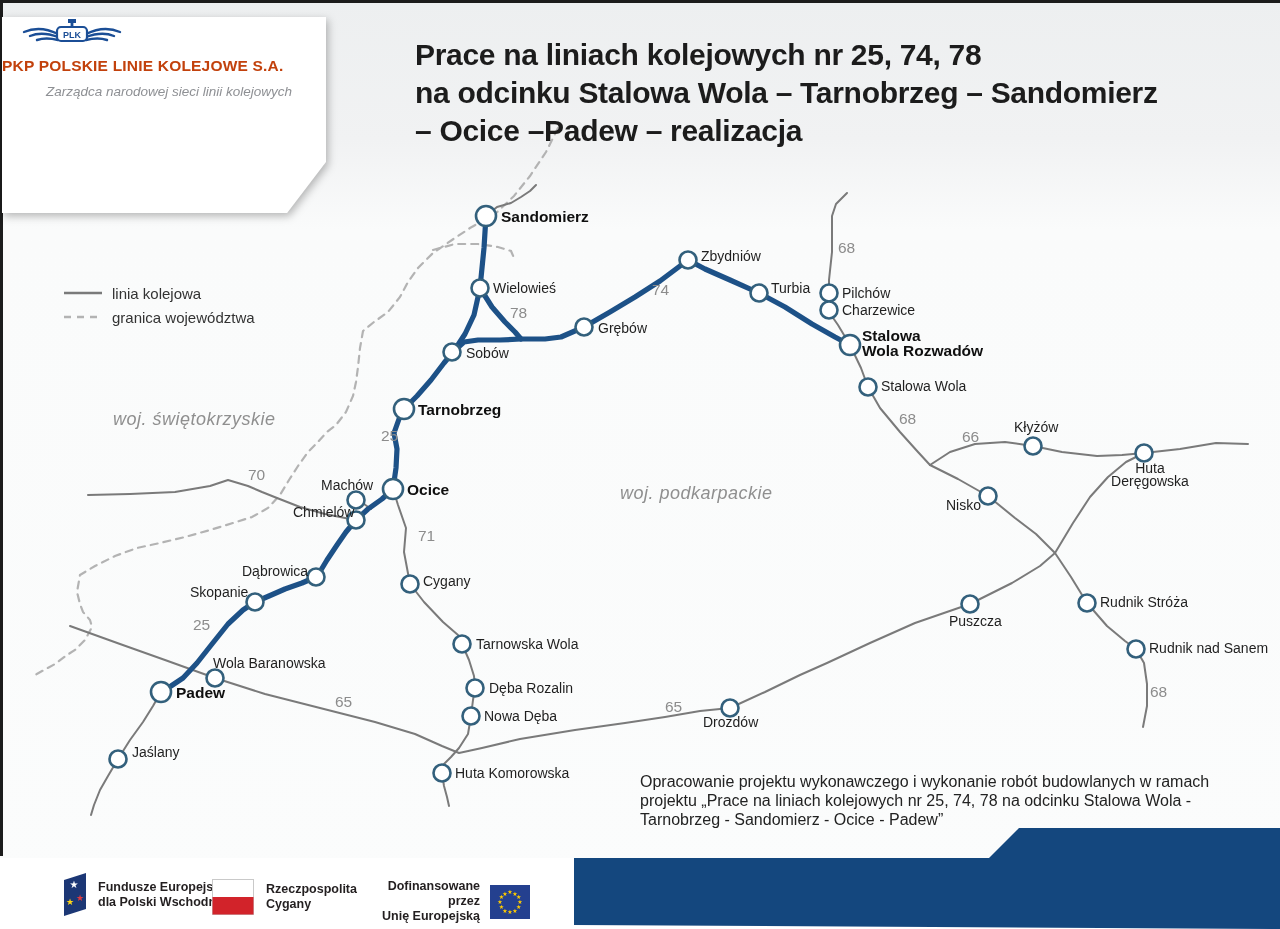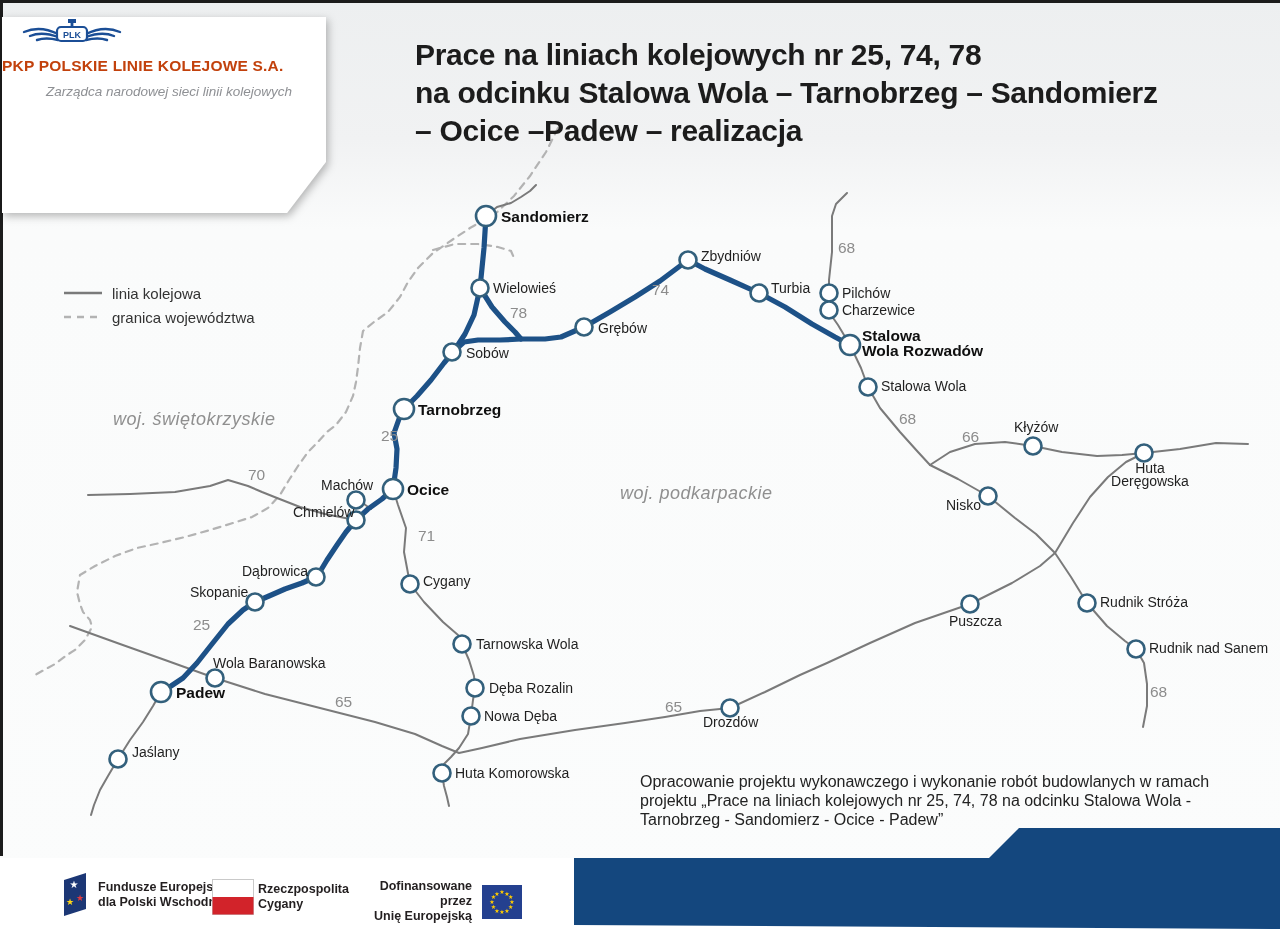--- a/index.html
+++ b/index.html
@@ -217,27 +217,27 @@
     <div>Fundusze Europejskie</div>
     <div>dla Polski Wschodniej</div>
   </div>
 </div>
 
 <div class="logo-item" style="left:212px;top:879px;">
   <svg width="42" height="36" viewBox="0 0 42 36">
     <rect x="0.5" y="0.5" width="41" height="35" fill="#ffffff" stroke="#c9c9c9"></rect>
     <rect x="0.5" y="18" width="41" height="17.5" fill="#d2232a"></rect>
   </svg>
-  <div class="logo-text" style="margin-left:4px;">
+  <div class="logo-text" style="margin-left:12px;">
     <div>Rzeczpospolita</div>
     <div>Cygany</div>
   </div>
 </div>
 
-<div class="logo-item" style="left:352px;top:879px;">
+<div class="logo-item" style="left:360px;top:879px;">
   <div class="logo-text right" style="width:120px;margin-right:10px;">
     <div>Dofinansowane przez</div>
     <div>Unię Europejską</div>
   </div>
   <svg id="eu-flag" width="40" height="34" viewBox="0 0 40 34">
     <rect x="0" y="0" width="40" height="34" fill="#24408f"></rect>
     <g id="eu-stars" fill="#ffcc00">
         <text x="20" y="9.2" font-size="6" text-anchor="middle">★</text>
         <text x="25" y="10.539745962155614" font-size="6" text-anchor="middle">★</text>
         <text x="28.660254037844386" y="14.2" font-size="6" text-anchor="middle">★</text>

